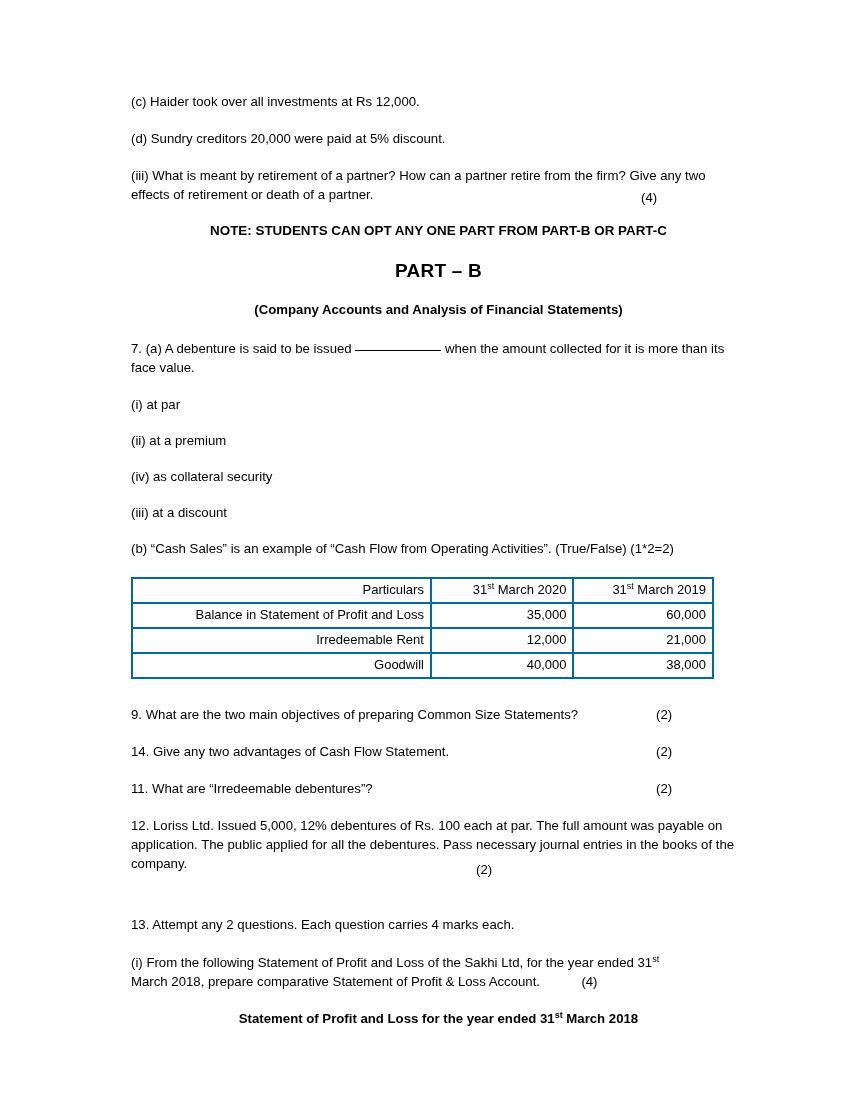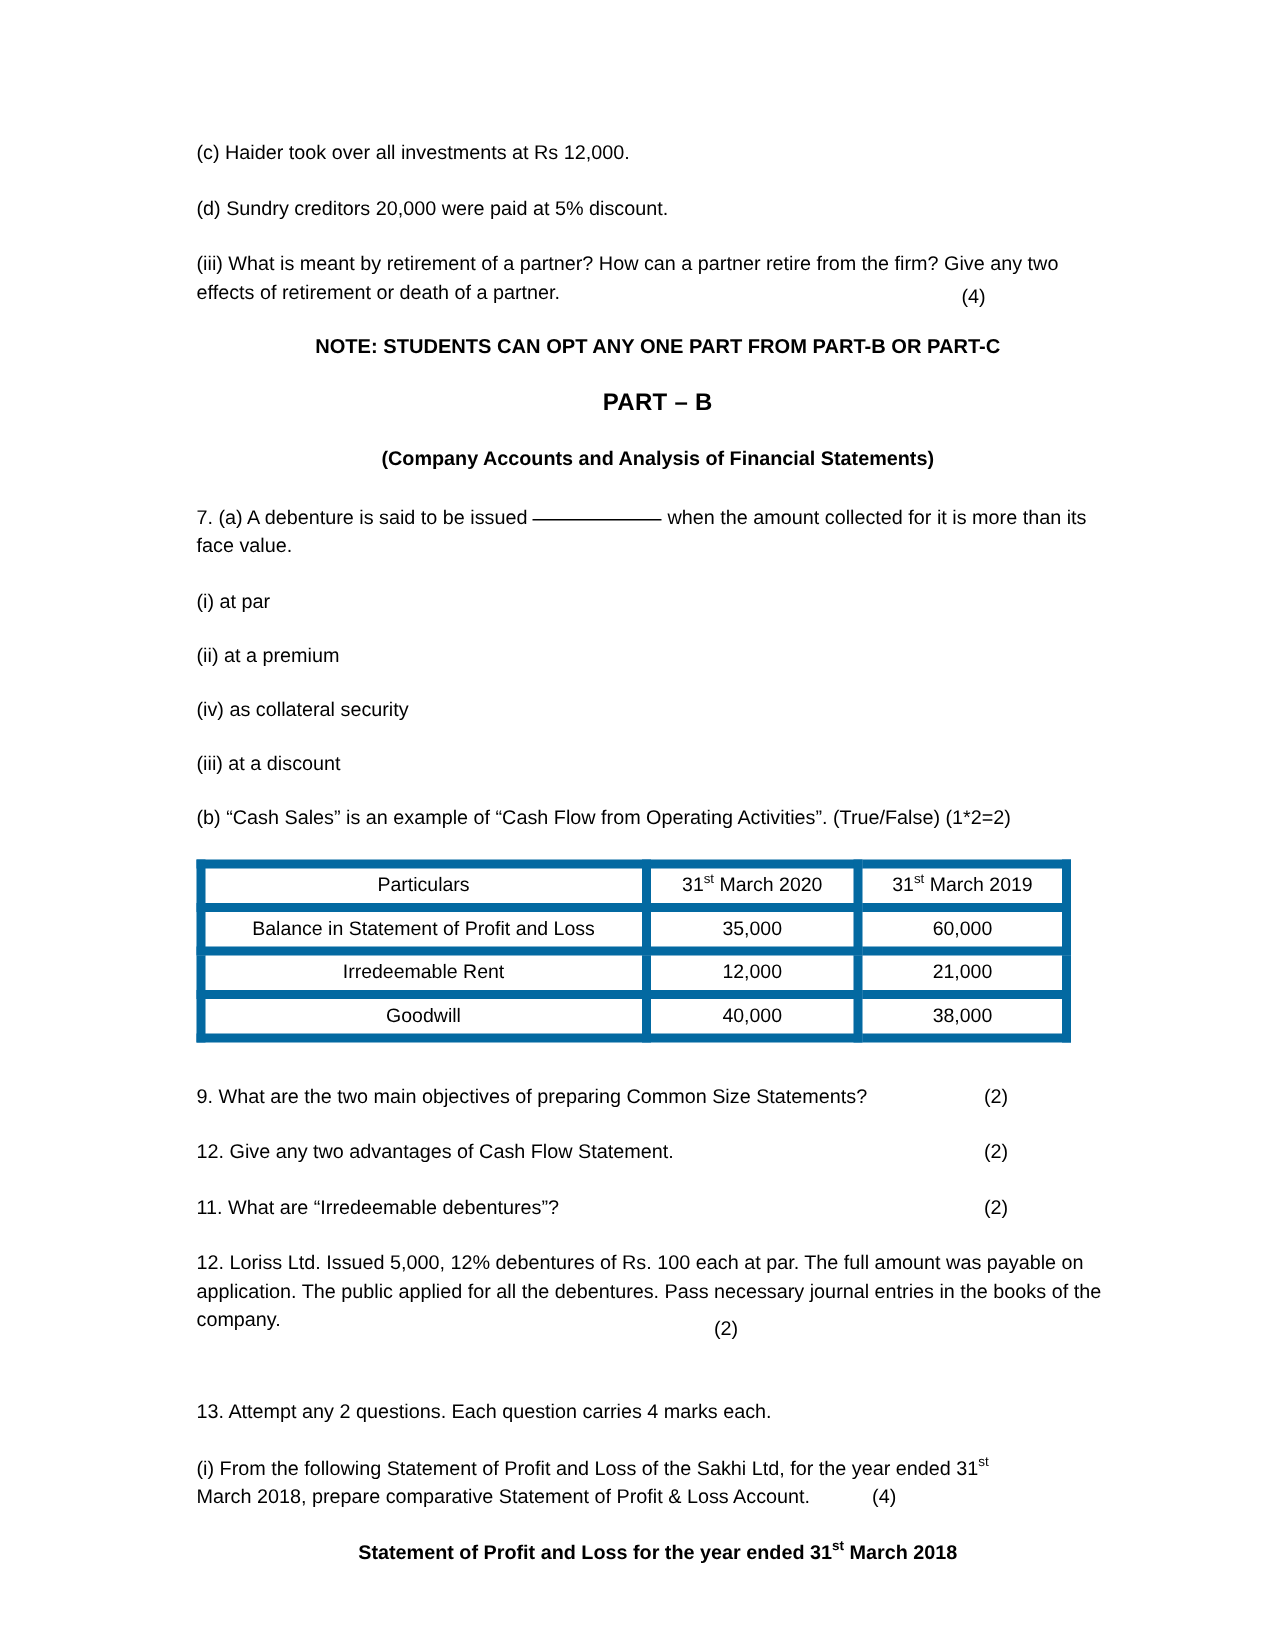--- a/index.html
+++ b/index.html
@@ -39,21 +39,21 @@
   }
   .note-line {
     text-align: center;
     font-weight: bold;
     font-size: 13.4px;
     margin: 0 0 22px 0;
   }
   .part-head {
     text-align: center;
     font-weight: bold;
-    font-size: 16px;
+    font-size: 19px;
     margin: 0 0 20px 0;
     letter-spacing: 0.2px;
   }
   .part-sub {
     text-align: center;
     font-weight: bold;
     font-size: 13.2px;
     margin: 0 0 22px 0;
   }
   .q-row {
@@ -72,23 +72,23 @@
     line-height: 1.45;
     margin: 0 0 17px 0;
   }
   table.fin {
     border-collapse: collapse;
     width: 583px;
     margin: 6px 0 26px 0;
     font-size: 13px;
   }
   table.fin td, table.fin th {
-    border: 6px solid #0369a1;
+    border: 2px solid #0369a1;
     padding: 2px 6px 3px 6px;
-    text-align: center;
+    text-align: right;
     font-weight: normal;
     line-height: 1.35;
     height: 18px;
     vertical-align: middle;
   }
   table.fin col.c1 { width: 300px; }
   table.fin col.c2 { width: 143px; }
   table.fin col.c3 { width: 140px; }
   sup {
     font-size: 0.68em;
@@ -170,21 +170,21 @@
       </tr>
     </tbody>
   </table>
 
   <div class="q-row">
     <span>9. What are the two main objectives of preparing Common Size Statements?</span>
     <span class="mk" style="left:525px;">(2)</span>
   </div>
 
   <div class="q-row">
-    <span>12. Give any two advantages of Cash Flow Statement.</span>
+    <span>14. Give any two advantages of Cash Flow Statement.</span>
     <span class="mk" style="left:525px;">(2)</span>
   </div>
 
   <div class="q-row">
     <span>11. What are “Irredeemable debentures”?</span>
     <span class="mk" style="left:525px;">(2)</span>
   </div>
 
   <div class="q-row">
     <span>12. Loriss Ltd. Issued 5,000, 12% debentures of Rs. 100 each at par. The full amount was payable on application. The public applied for all the debentures. Pass necessary journal entries in the books of the company.</span>

